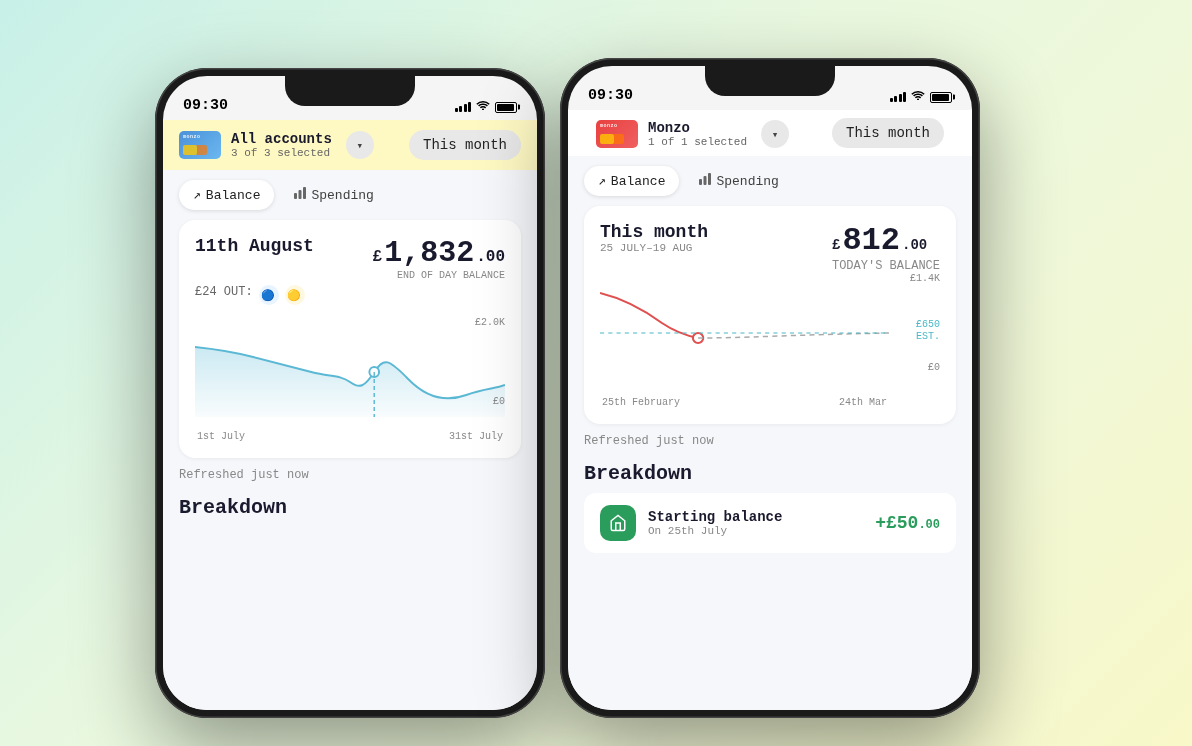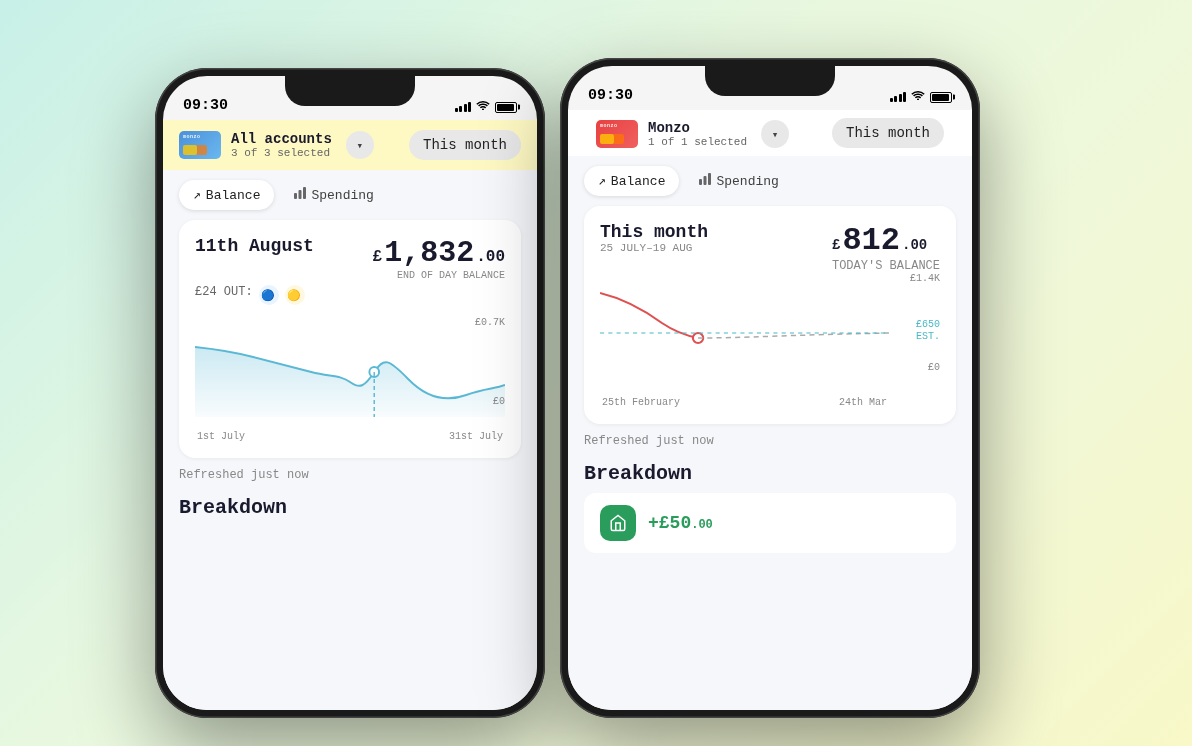--- a/index.html
+++ b/index.html
@@ -507,21 +507,21 @@
               <div style="font-size:10px;color:#888;text-align:right">END OF DAY BALANCE</div>
             </div>
           </div>
           <div class="chart-sub">
             <span style="font-size:12px;color:#666">£24 OUT:</span>
             <span class="emoji-badge" style="background:#e8f4ff">🔵</span>
             <span class="emoji-badge" style="background:#fff8e0">🟡</span>
           </div>
 
           <div class="chart-svg-wrap">
-            <span class="chart-y-label" style="top:0">£0.7K</span>
+            <span class="chart-y-label" style="top:0">£2.0K</span>
             <span class="chart-y-label" style="bottom:20px">£0</span>
             <svg width="100%" height="100" viewBox="0 0 320 100" preserveAspectRatio="none">
 
               <defs>
                 <linearGradient id="areaGradBack" x1="0" y1="0" x2="0" y2="1">
                   <stop offset="0%" stop-color="#7ec8e0" stop-opacity="0.4"></stop>
                   <stop offset="100%" stop-color="#7ec8e0" stop-opacity="0.05"></stop>
                 </linearGradient>
               </defs>
               <path d="M0,30 C20,32 40,35 60,40 C80,45 100,50 120,55 C140,60 150,58 160,65 C170,72 175,70 185,55 C195,40 200,42 220,62 C240,82 260,85 280,78 C300,71 310,72 320,68 L320,100 L0,100 Z" fill="url(#areaGradBack)"></path>
@@ -645,20 +645,24 @@
         <div class="refresh-text">Refreshed just now</div>
         <div class="breakdown-title">Breakdown</div>
 
         <div class="breakdown-item">
           <div class="breakdown-icon">
             <svg width="18" height="18" viewBox="0 0 24 24" fill="none">
                 <path d="M3 9l9-7 9 7v11a2 2 0 0 1-2 2H5a2 2 0 0 1-2-2z" stroke="#fff" stroke-width="2" fill="none"></path>
                 <polyline points="9,22 9,12 15,12 15,22" stroke="#fff" stroke-width="2"></polyline>
               </svg>
           </div>
+          <div class="breakdown-info">
+            <div class="breakdown-name">Starting balance</div>
+            <div class="breakdown-date">On 25th July</div>
+          </div>
           <div style="display:flex;align-items:flex-end;gap:1px">
             <span class="breakdown-amount" style="color:#2a9d5c">
               <span>+£</span><span>50</span><span class="dec">.00</span>
             </span>
           </div>
         </div>
 
       </div>
     </div>
   </div>

